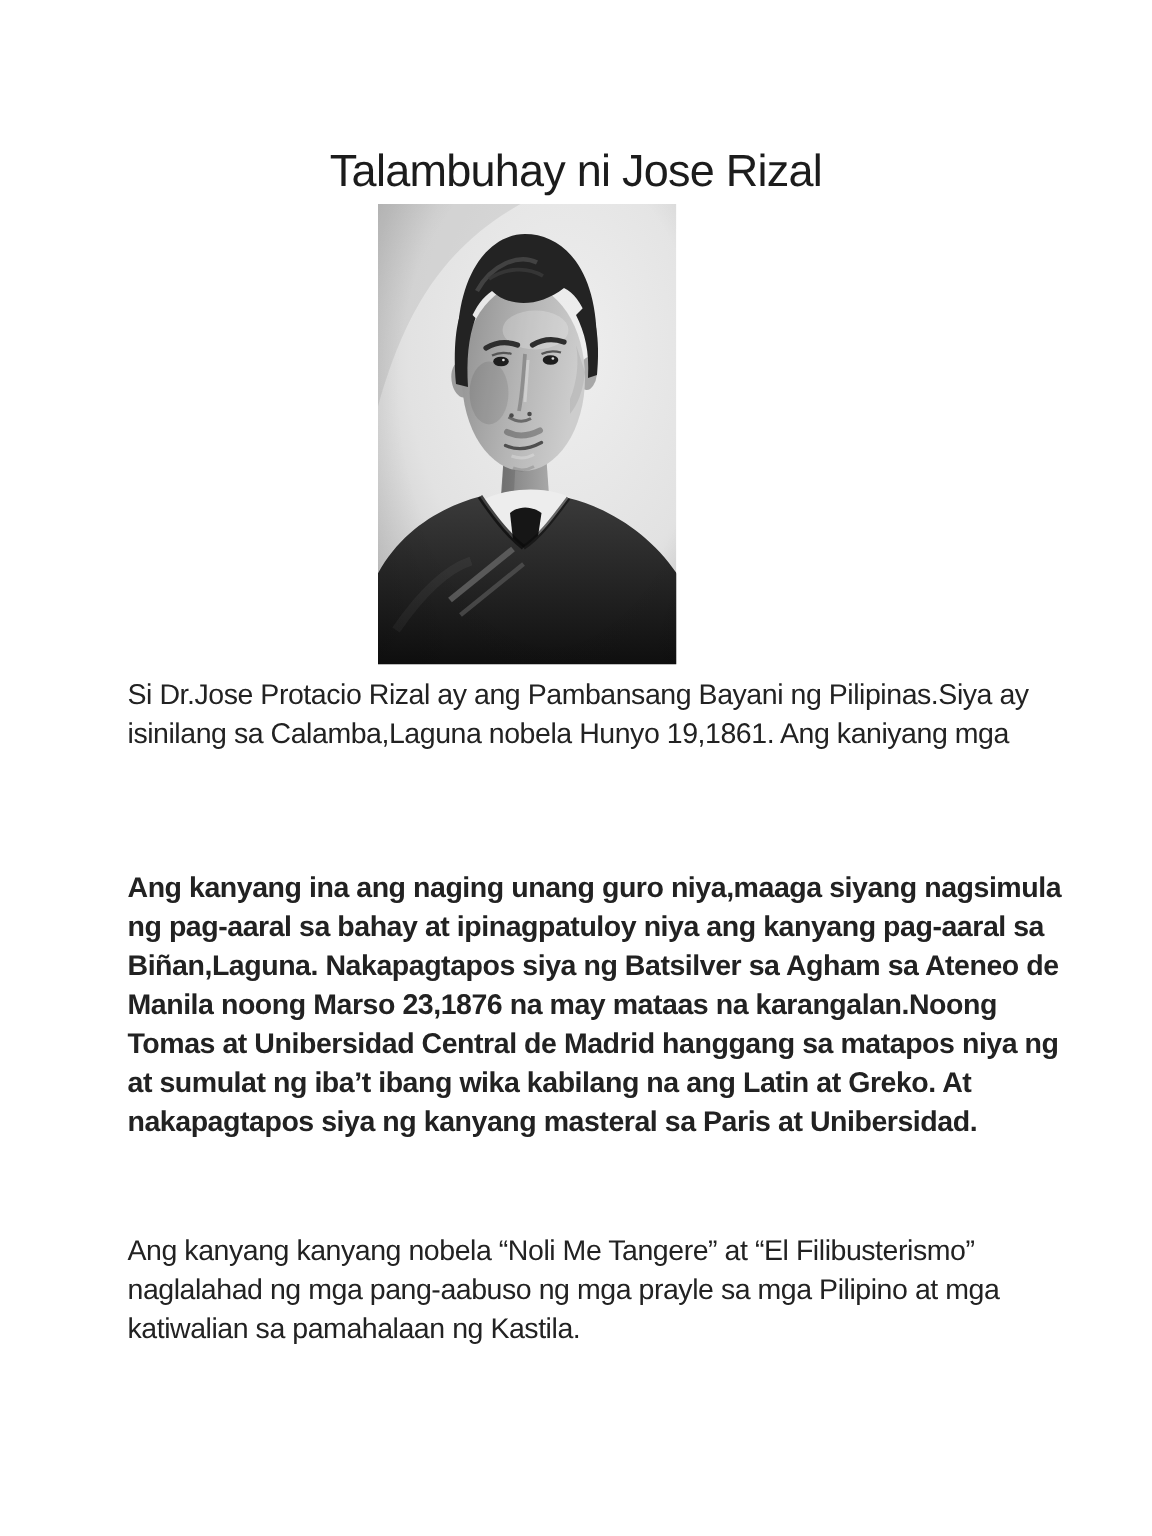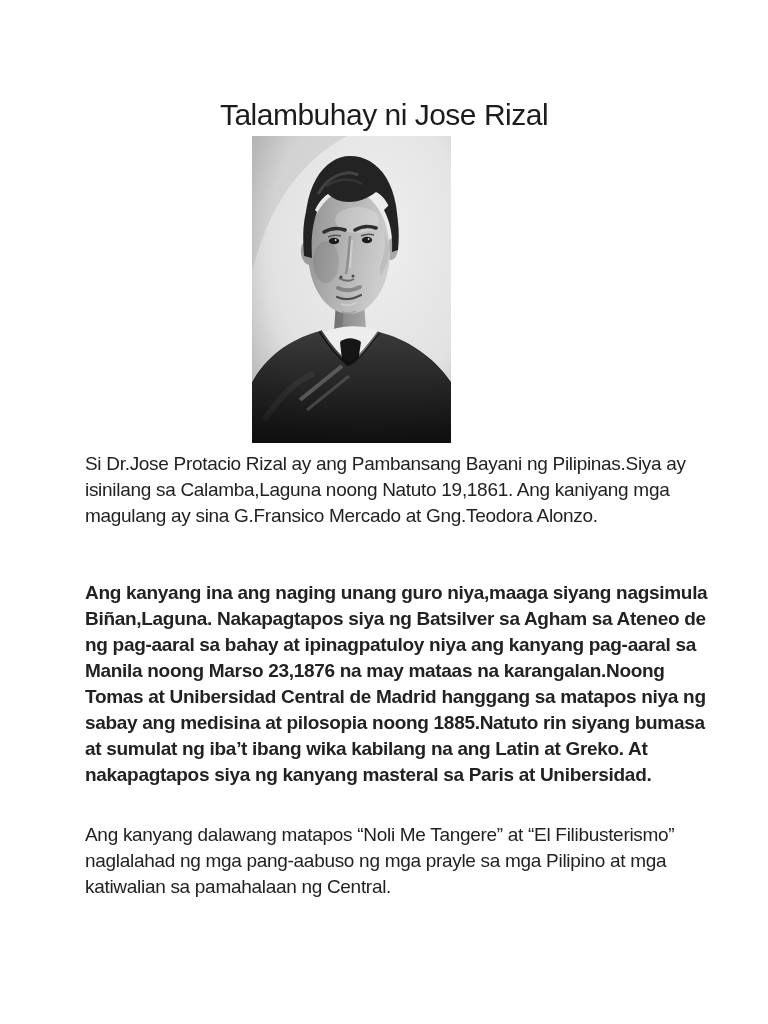--- a/index.html
+++ b/index.html
@@ -140,34 +140,32 @@
       <path d="M146,114 C148,94 146,76 140,66 L132,74 C138,86 141,98 140,116 Z" fill="#232323"></path>
       <path d="M66,58 C76,40 94,33 106,39" fill="none" stroke="#4a4a4a" stroke-width="3" opacity="0.8"></path>
       <path d="M74,50 C86,42 100,42 110,48" fill="none" stroke="#3a3a3a" stroke-width="2.5" opacity="0.8"></path>
 
       <rect x="0" y="0" width="199" height="307" fill="url(#vign)"></rect>
     </svg>
   </div>
 
   <div class="para para-1">
       <div class="line">Si Dr.Jose Protacio Rizal ay ang Pambansang Bayani ng Pilipinas.Siya ay</div>
-      <div class="line">isinilang sa Calamba,Laguna noong Natuto 19,1861. Ang kaniyang mga</div>
-      <div class="line">magulang ay sina G.Fransico Mercado at Gng.Teodora Alonzo.</div>
+      <div class="line">isinilang sa Calamba,Laguna nobela Hunyo 19,1861. Ang kaniyang mga</div>
     </div>
 
   <div class="para para-2">
       <div class="line">Ang kanyang ina ang naging unang guro niya,maaga siyang nagsimula</div>
+      <div class="line">ng pag-aaral sa bahay at ipinagpatuloy niya ang kanyang pag-aaral sa</div>
       <div class="line">Biñan,Laguna. Nakapagtapos siya ng Batsilver sa Agham sa Ateneo de</div>
-      <div class="line">ng pag-aaral sa bahay at ipinagpatuloy niya ang kanyang pag-aaral sa</div>
       <div class="line">Manila noong Marso 23,1876 na may mataas na karangalan.Noong</div>
       <div class="line">Tomas at Unibersidad Central de Madrid hanggang sa matapos niya ng</div>
-      <div class="line">sabay ang medisina at pilosopia noong 1885.Natuto rin siyang bumasa</div>
       <div class="line">at sumulat ng iba’t ibang wika kabilang na ang Latin at Greko. At</div>
       <div class="line">nakapagtapos siya ng kanyang masteral sa Paris at Unibersidad.</div>
     </div>
 
   <div class="para para-3">
-      <div class="line">Ang kanyang dalawang matapos “Noli Me Tangere” at “El Filibusterismo”</div>
+      <div class="line">Ang kanyang kanyang nobela “Noli Me Tangere” at “El Filibusterismo”</div>
       <div class="line">naglalahad ng mga pang-aabuso ng mga prayle sa mga Pilipino at mga</div>
-      <div class="line">katiwalian sa pamahalaan ng Central.</div>
+      <div class="line">katiwalian sa pamahalaan ng Kastila.</div>
     </div>
 
 </div>
 
 </body></html>

